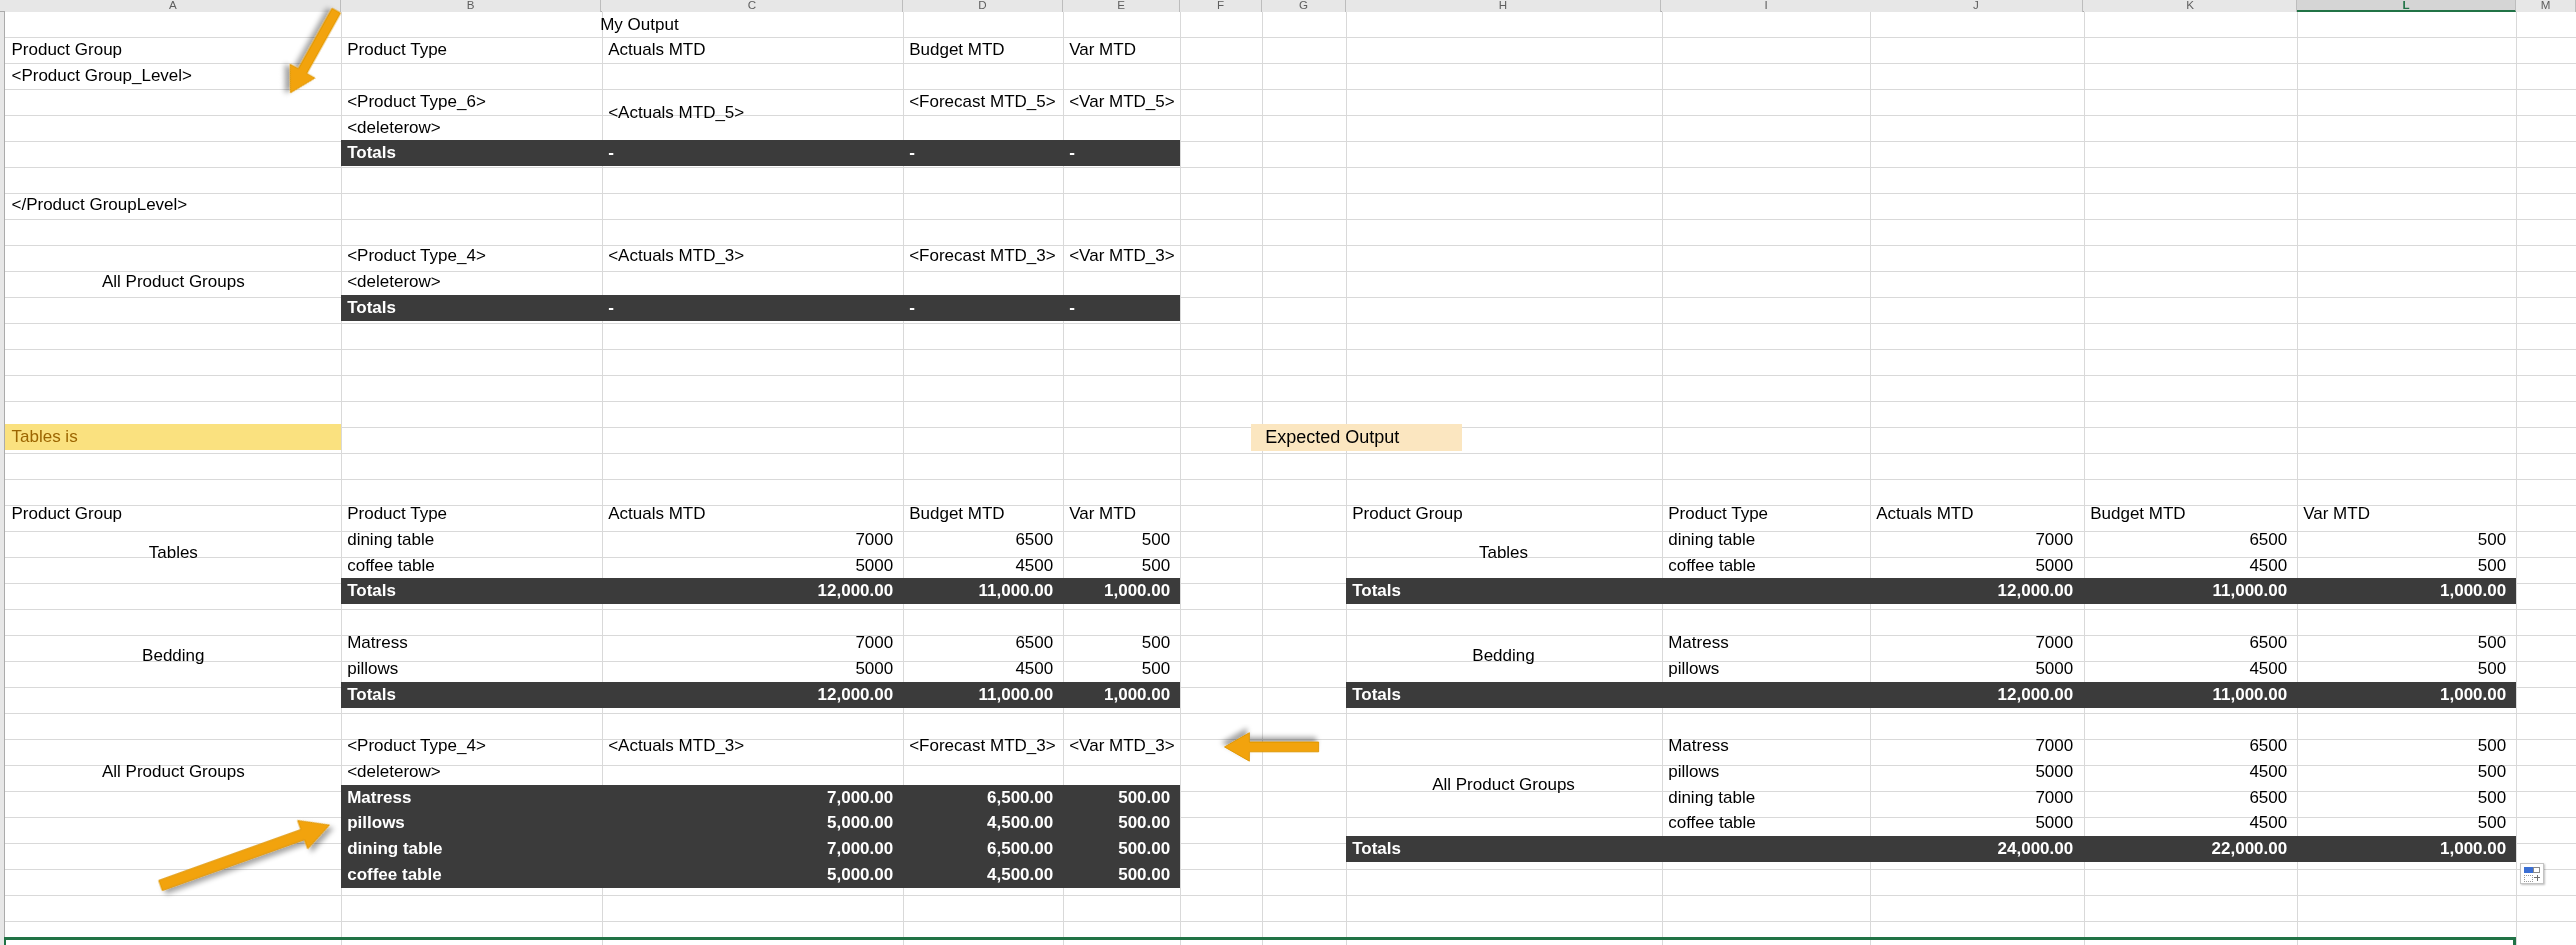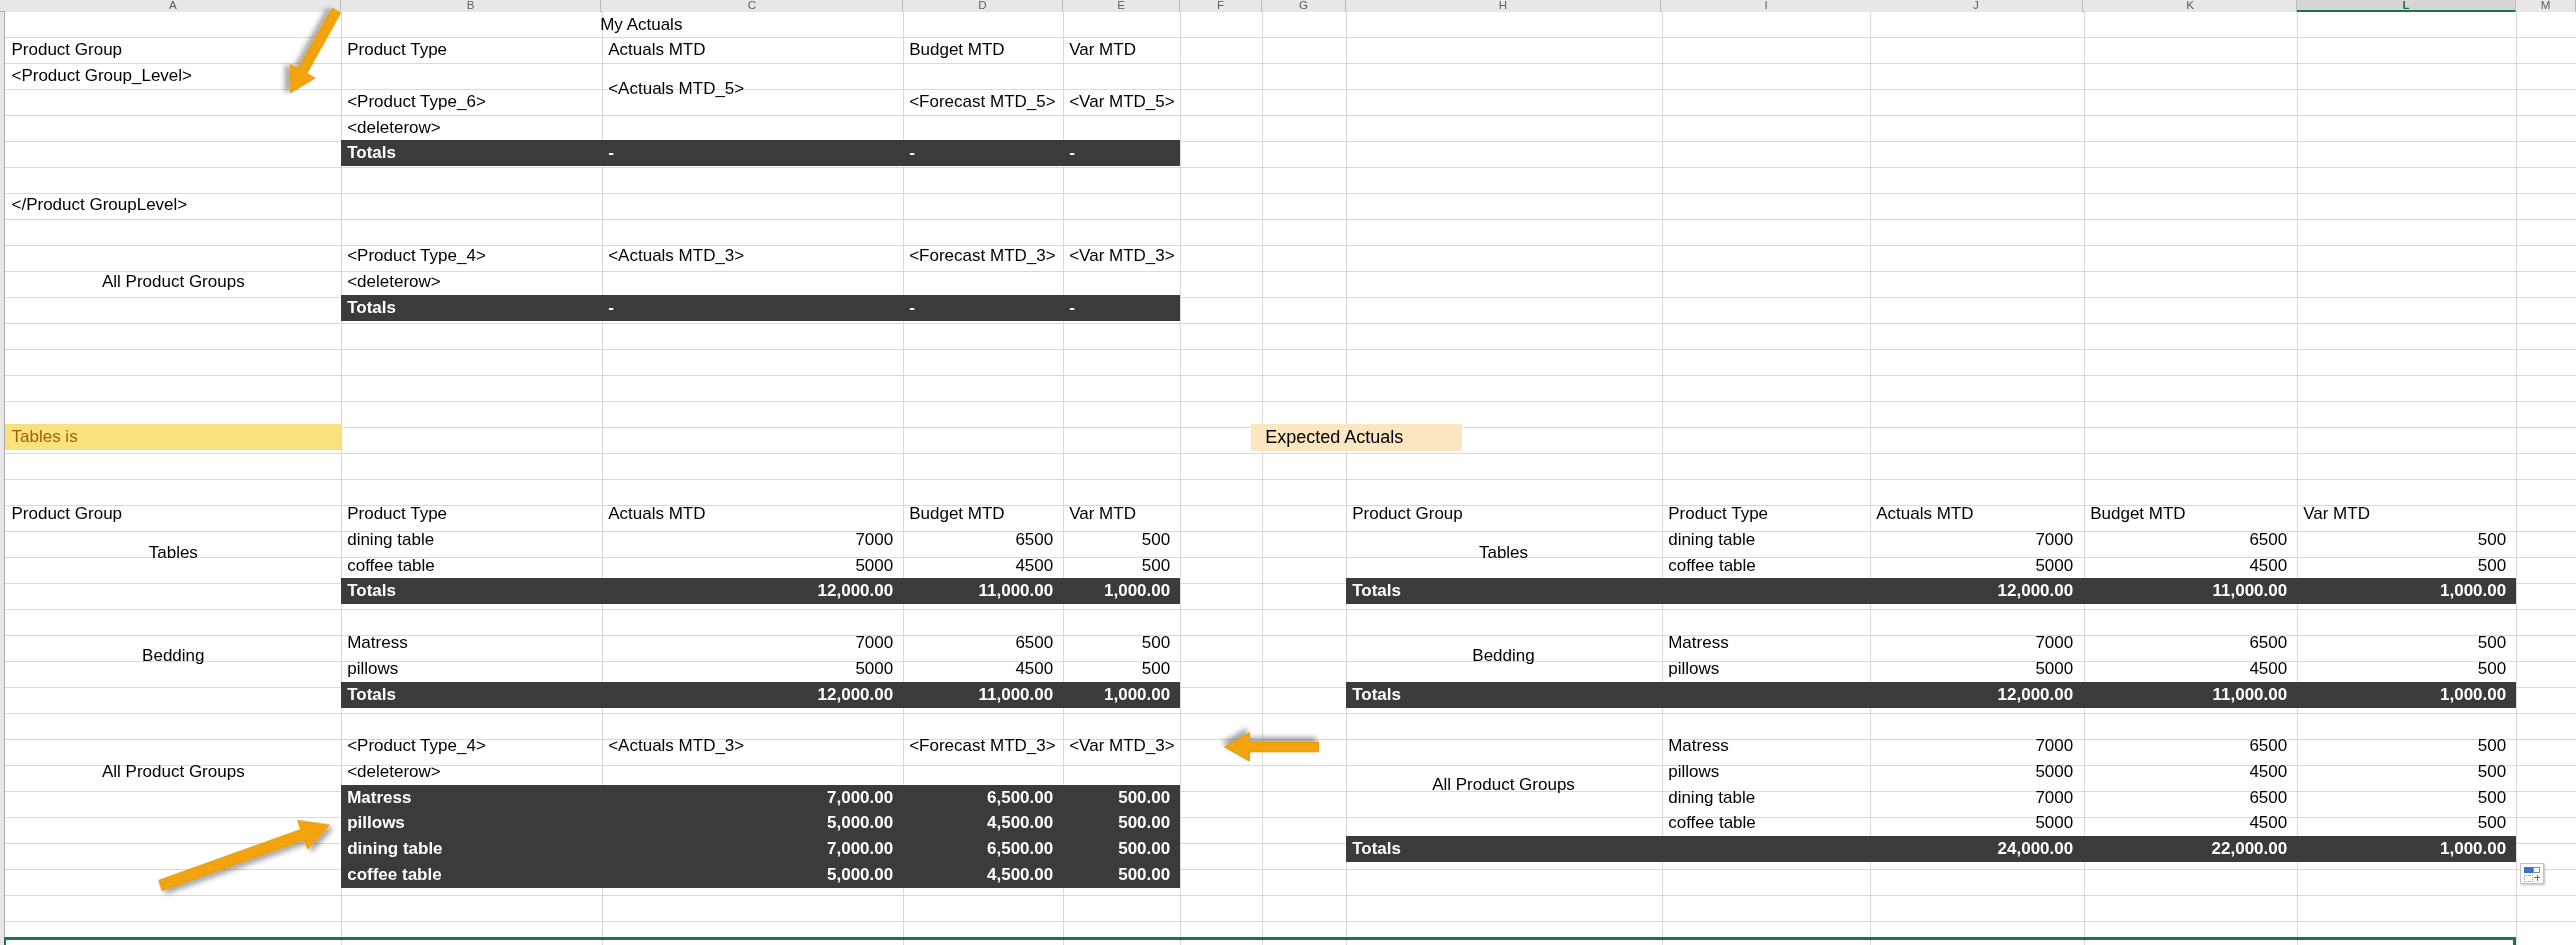--- a/index.html
+++ b/index.html
@@ -67,32 +67,32 @@
   <div class="vline" style="left:1063px;"></div>
   <div class="vline" style="left:1180px;"></div>
   <div class="vline" style="left:1262px;"></div>
   <div class="vline" style="left:1346px;"></div>
   <div class="vline" style="left:1662px;"></div>
   <div class="vline" style="left:1870px;"></div>
   <div class="vline" style="left:2084px;"></div>
   <div class="vline" style="left:2297px;"></div>
   <div class="vline" style="left:2516px;"></div>
 
-  <div class="cell" style="left:594px;top:11.6px;width:320px;">My Actuals</div>
+  <div class="cell" style="left:594px;top:11.6px;width:320px;">My Output</div>
 
   <div class="cell" style="left:5.3px;top:37px;width:336px;">Product Group</div>
   <div class="cell" style="left:341px;top:37px;width:260px;">Product Type</div>
   <div class="cell" style="left:602px;top:37px;width:301px;">Actuals MTD</div>
   <div class="cell" style="left:903px;top:37px;width:160px;">Budget MTD</div>
   <div class="cell" style="left:1063px;top:37px;width:117px;">Var MTD</div>
 
   <div class="cell" style="left:5.3px;top:63px;width:336px;">&lt;Product Group_Level&gt;</div>
 
   <div class="cell" style="left:341px;top:89px;width:236px;">&lt;Product Type_6&gt;</div>
-  <div class="cell" style="left:602px;top:76px;width:301px;">&lt;Actuals MTD_5&gt;</div>
+  <div class="cell" style="left:602px;top:100px;width:301px;">&lt;Actuals MTD_5&gt;</div>
   <div class="cell" style="left:903px;top:89px;width:160px;">&lt;Forecast MTD_5&gt;</div>
   <div class="cell" style="left:1063px;top:89px;width:117px;">&lt;Var MTD_5&gt;</div>
 
   <div class="cell" style="left:341px;top:115px;width:260px;">&lt;deleterow&gt;</div>
 
   <div class="bar" style="left:341px;top:140px;width:839px;height:26px;"></div>
   <div class="cell w" style="left:341px;top:140px;width:260px;">Totals</div>
   <div class="cell w" style="left:602px;top:140px;width:107px;">-</div>
   <div class="cell w" style="left:903px;top:140px;width:107px;">-</div>
   <div class="cell w" style="left:1063px;top:140px;width:107px;">-</div>
@@ -108,21 +108,21 @@
 
   <div class="bar" style="left:341px;top:295px;width:839px;height:26px;"></div>
   <div class="cell w" style="left:341px;top:295px;width:260px;">Totals</div>
   <div class="cell w" style="left:602px;top:295px;width:107px;">-</div>
   <div class="cell w" style="left:903px;top:295px;width:107px;">-</div>
   <div class="cell w" style="left:1063px;top:295px;width:107px;">-</div>
 
   <div class="hl-y" style="left:5.3px;top:424px;width:336px;height:26px;"></div>
   <div class="cell brown" style="left:5.3px;top:424px;width:336px;">Tables is</div>
   <div class="hl-p" style="left:1251px;top:424px;width:211px;height:27px;"></div>
-  <div class="cell" style="left:1251px;top:424px;width:211px;padding-left:14.2px;font-size:18px;">Expected Actuals</div>
+  <div class="cell" style="left:1251px;top:424px;width:211px;padding-left:14.2px;font-size:18px;">Expected Output</div>
 
   <div class="cell" style="left:5.3px;top:501px;width:336px;">Product Group</div>
   <div class="cell" style="left:341px;top:501px;width:260px;">Product Type</div>
   <div class="cell" style="left:602px;top:501px;width:301px;">Actuals MTD</div>
   <div class="cell" style="left:903px;top:501px;width:160px;">Budget MTD</div>
   <div class="cell" style="left:1063px;top:501px;width:117px;">Var MTD</div>
 
   <div class="cell ctr" style="left:5.3px;top:527px;width:336px;height:52px;">Tables</div>
   <div class="cell" style="left:341px;top:527px;width:260px;">dining table</div>
   <div class="cell num" style="left:602px;top:527px;width:301px;">7000</div>

